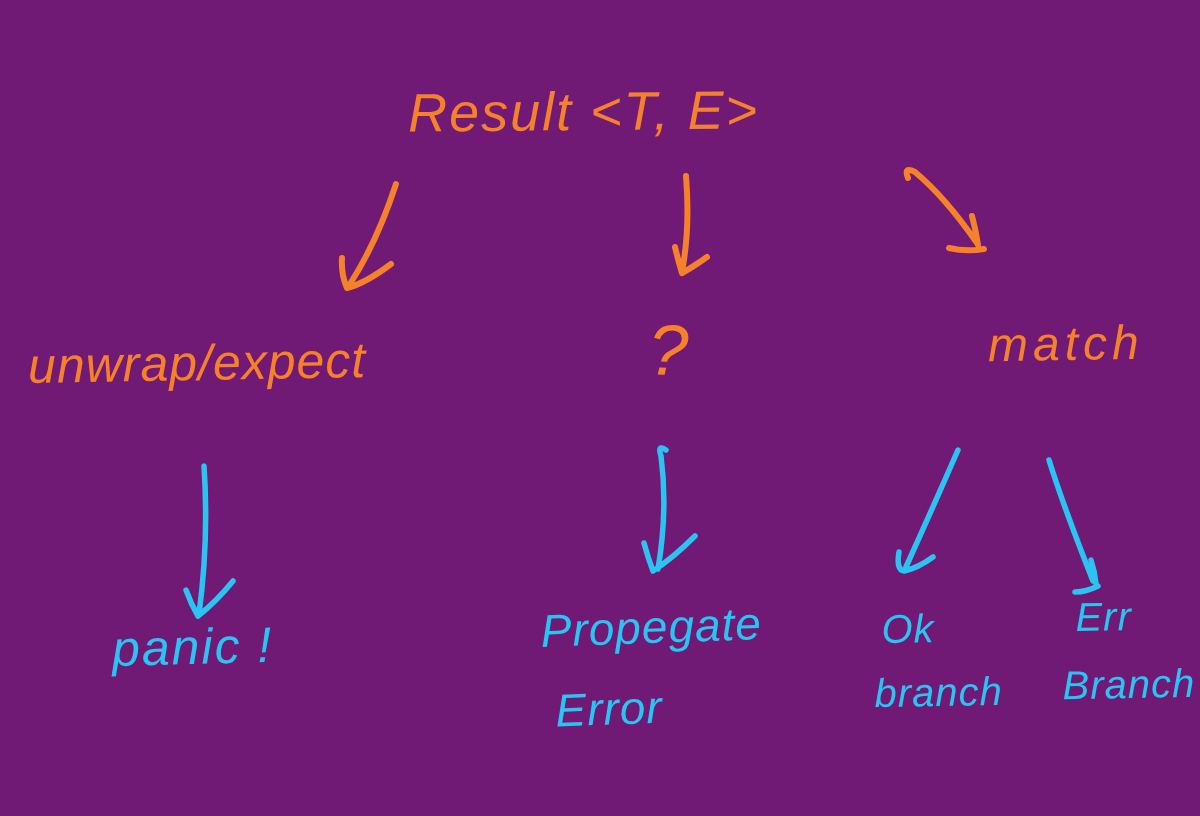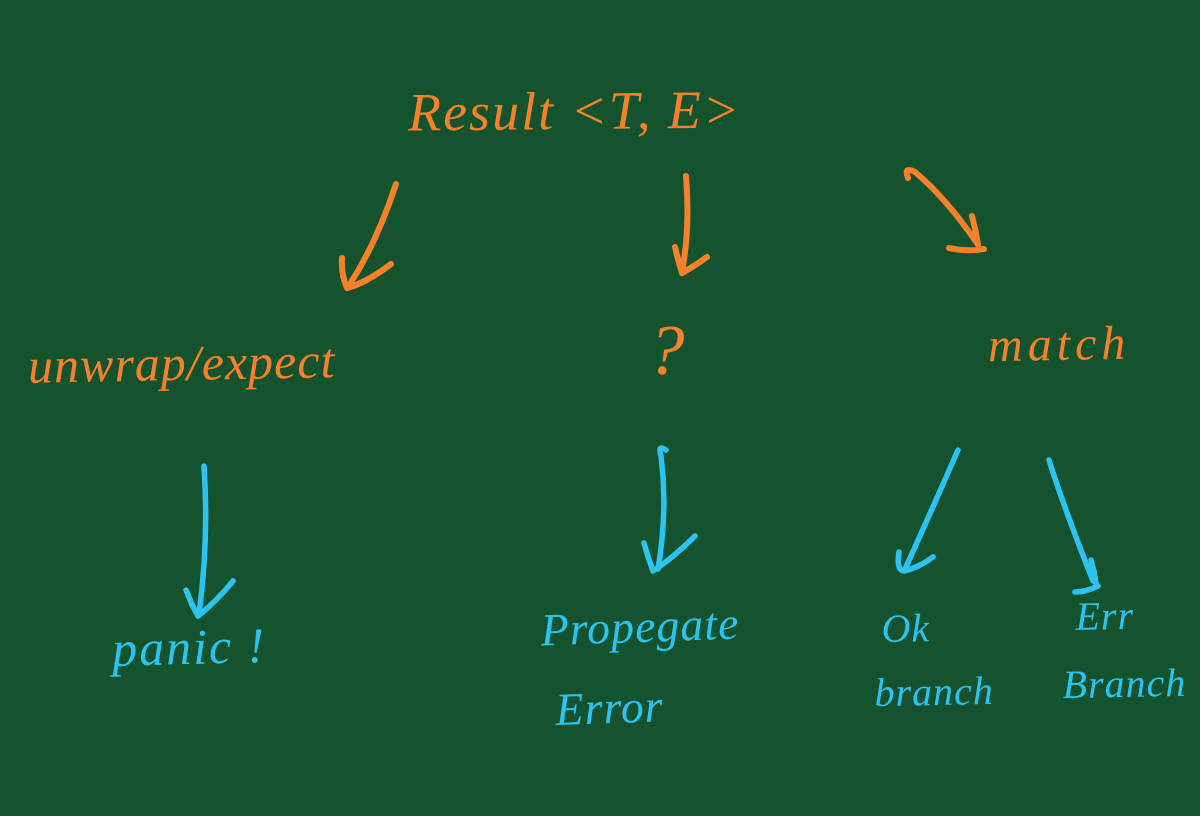--- a/index.html
+++ b/index.html
@@ -1,18 +1,18 @@
 <!DOCTYPE html>
 <html><head>
 <meta charset="utf-8">
 <style>
   html,body{margin:0;padding:0;background:#000;}
   .canvas{
-    position:relative;width:1200px;height:816px;background:#14532d;
-    overflow:hidden;font-family:Liberation Serif, serif;
+    position:relative;width:1200px;height:816px;background:#701a75;
+    overflow:hidden;font-family:Liberation Sans, sans-serif;
   }
   .arrows{position:absolute;left:0;top:0;width:1200px;height:816px;}
   .arrows path{fill:none;stroke-linecap:round;stroke-linejoin:round;}
   .arrows .orange-stroke{stroke:#F5812B;stroke-width:6;}
   .arrows .blue-stroke{stroke:#2BC4F2;stroke-width:5.5;}
   .hand{
     position:absolute;font-style:italic;line-height:1;white-space:nowrap;
     letter-spacing:1px;
   }
   .orange{color:#F5812B;}

